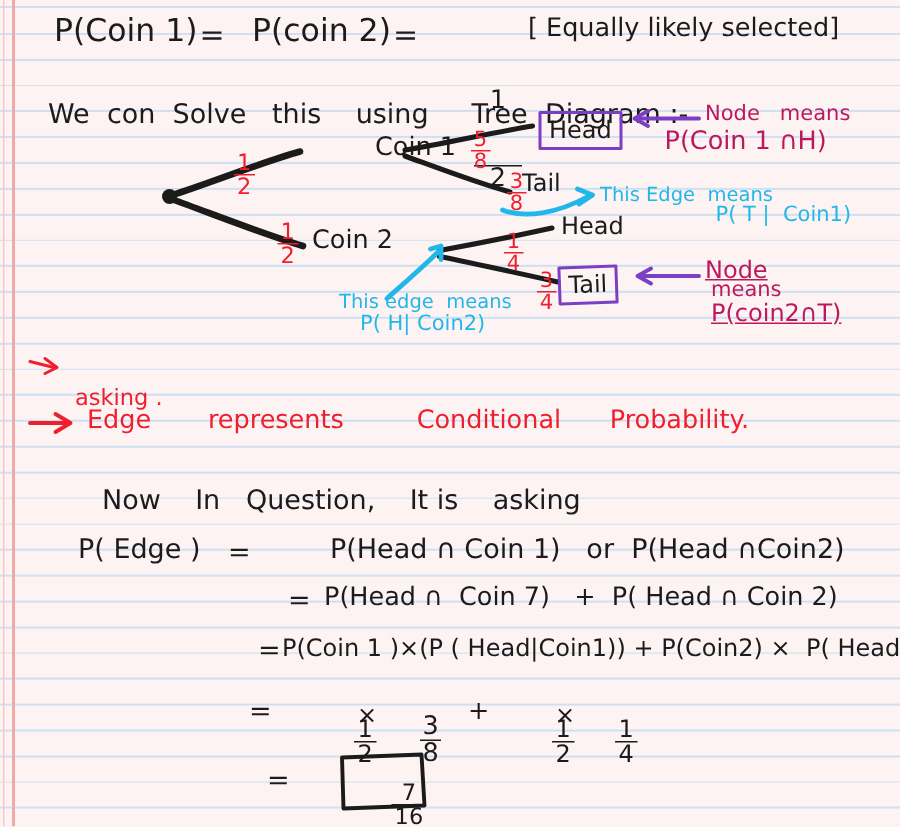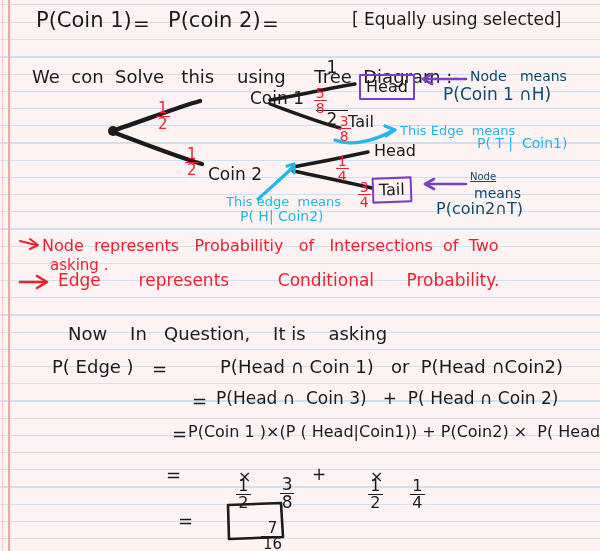--- a/index.html
+++ b/index.html
@@ -34,21 +34,21 @@
     background:#f6c9c5;
   }
   .ink{
     position:absolute;
     white-space:pre;
     line-height:1;
     font-family:"DejaVu Sans", sans-serif;
   }
   .blk{color:#1b1b1b;}
   .red{color:#f01f2e;}
-  .pur{color:#0c4a6e;}
+  .pur{color:#be185d;}
   .cyn{color:#22b7ea;}
   
   .frac{display:inline-block;text-align:center;vertical-align:-0.45em;line-height:1;}
   .frac .num{display:block;padding:0 2px;}
   .frac .den{display:block;border-top:1.6px solid currentColor;padding:0 2px;}
   svg.overlay{position:absolute;top:0;left:0;width:600px;height:551px;pointer-events:none;}
   .boxnode{
     position:absolute;
     border:2.2px solid #7b3fc4;
     color:#1b1b1b;
@@ -69,21 +69,21 @@
   <div class="ink blk" style="left:36px;top:10px;font-size:21px;">P(Coin 1)</div>
   <div class="ink blk" style="left:133px;top:13px;font-size:20px;">=</div>
   <div class="ink blk" style="left:168px;top:10px;font-size:21px;">P(coin 2)</div>
   <div class="ink blk" style="left:262px;top:13px;font-size:20px;">=</div>
   <div class="ink blk" style="left:294px;top:8px;font-size:17px;">
     <span class="frac">
       <span class="num">1</span>
       <span class="den">2</span>
     </span>
   </div>
-  <div class="ink blk" style="left:352px;top:11px;font-size:17px;">[ Equally using selected]</div>
+  <div class="ink blk" style="left:352px;top:11px;font-size:17px;">[ Equally likely selected]</div>
 
   <div class="ink blk" style="left:32px;top:48px;font-size:18px;margin-top:20px;">We  con  Solve   this    using     Tree  Diagram :-</div>
 
   <svg class="overlay" viewBox="0 0 600 551">
 
     <circle cx="113" cy="131" r="5" fill="#1b1b1b"></circle>
 
     <path d="M115,130 C140,122 175,108 200,101" stroke="#1b1b1b" stroke-width="4.4" fill="none" stroke-linecap="round"></path>
 
     <path d="M115,133 C140,142 175,156 202,164" stroke="#1b1b1b" stroke-width="4.4" fill="none" stroke-linecap="round"></path>
@@ -117,21 +117,21 @@
   </svg>
 
   <div class="ink red" style="left:137px;top:86px;font-size:15px;">
     <span class="frac"><span class="num">1</span><span class="den">2</span></span>
   </div>
   <div class="ink red" style="left:166px;top:132px;font-size:15px;">
     <span class="frac"><span class="num">1</span><span class="den">2</span></span>
   </div>
 
   <div class="ink blk" style="left:206px;top:90px;font-size:17px;margin-left:44px;">Coin 1</div>
-  <div class="ink blk" style="left:208px;top:166px;font-size:17px;">Coin 2</div>
+  <div class="ink blk" style="left:208px;top:152px;font-size:17px;">Coin 2</div>
 
   <div class="ink red" style="left:296px;top:72px;font-size:14px;">
     <span class="frac"><span class="num">5</span><span class="den">8</span></span>
   </div>
   <div class="ink red" style="left:320px;top:100px;font-size:14px;">
     <span class="frac"><span class="num">3</span><span class="den">8</span></span>
   </div>
   <div class="ink red" style="left:318px;top:140px;font-size:14px;">
     <span class="frac"><span class="num">1</span><span class="den">4</span></span>
   </div>
@@ -150,36 +150,35 @@
 
   <div class="ink pur" style="left:470px;top:69px;font-size:14px;">Node   means</div>
   <div class="ink pur" style="left:443px;top:86px;font-size:17px;">P(Coin 1 ∩H)</div>
 
   <div class="ink cyn" style="left:400px;top:124px;font-size:13px;">This Edge  means</div>
   <div class="ink cyn" style="left:457px;top:136px;font-size:14px;margin-left:20px;">P( T |  Coin1)</div>
 
   <div class="ink cyn" style="left:226px;top:195px;font-size:13px;">This edge  means</div>
   <div class="ink cyn" style="left:240px;top:209px;font-size:14px;">P( H| Coin2)</div>
 
-  <div class="ink pur" style="left:470px;top:172px;font-size:10px;text-decoration:underline;">Node</div>
+  <div class="ink pur" style="left:470px;top:172px;font-size:16px;text-decoration:underline;">Node</div>
   <div class="ink pur" style="left:474px;top:186px;font-size:14px;">means</div>
-  <div class="ink pur" style="left:436px;top:201px;font-size:16px;">P(coin2∩T)</div>
-
-  <div class="ink red" style="left:42px;top:238px;font-size:16px;">Node  represents   Probabilitiy   of   Intersections  of  Two</div>
+  <div class="ink pur" style="left:474px;top:201px;font-size:16px;text-decoration:underline;">P(coin2∩T)</div>
+
   <div class="ink red" style="left:50px;top:258px;font-size:15px;">asking .</div>
   <div class="ink red" style="left:58px;top:272px;font-size:17px;">Edge       represents         Conditional      Probability.</div>
 
   <div class="ink blk" style="left:20px;top:325px;font-size:18px;margin-left:48px;">Now    In   Question,    It is    asking</div>
 
   <div class="ink blk" style="left:52px;top:358px;font-size:18px;">P( Edge )</div>
   <div class="ink blk" style="left:152px;top:360px;font-size:18px;">=</div>
   <div class="ink blk" style="left:220px;top:358px;font-size:18px;">P(Head ∩ Coin 1)   or  P(Head ∩Coin2)</div>
 
   <div class="ink blk" style="left:192px;top:392px;font-size:18px;">=</div>
-  <div class="ink blk" style="left:216px;top:390px;font-size:17px;">P(Head ∩  Coin 3)   +  P( Head ∩ Coin 2)</div>
+  <div class="ink blk" style="left:216px;top:390px;font-size:17px;">P(Head ∩  Coin 7)   +  P( Head ∩ Coin 2)</div>
 
   <div class="ink blk" style="left:172px;top:425px;font-size:18px;">=</div>
   <div class="ink blk" style="left:188px;top:424px;font-size:16px;">P(Coin 1 )×(P ( Head|Coin1)) + P(Coin2) ×  P( Head|Coin2)</div>
 
   <div class="ink blk" style="left:166px;top:466px;font-size:18px;">=</div>
   <div class="ink blk" style="left:216px;top:462px;font-size:16px;">
     <span class="frac"><span class="num">1</span><span class="den">2</span></span>
   </div>
   <div class="ink blk" style="left:238px;top:469px;font-size:16px;">×</div>
   <div class="ink blk" style="left:258px;top:459px;font-size:17px;">

